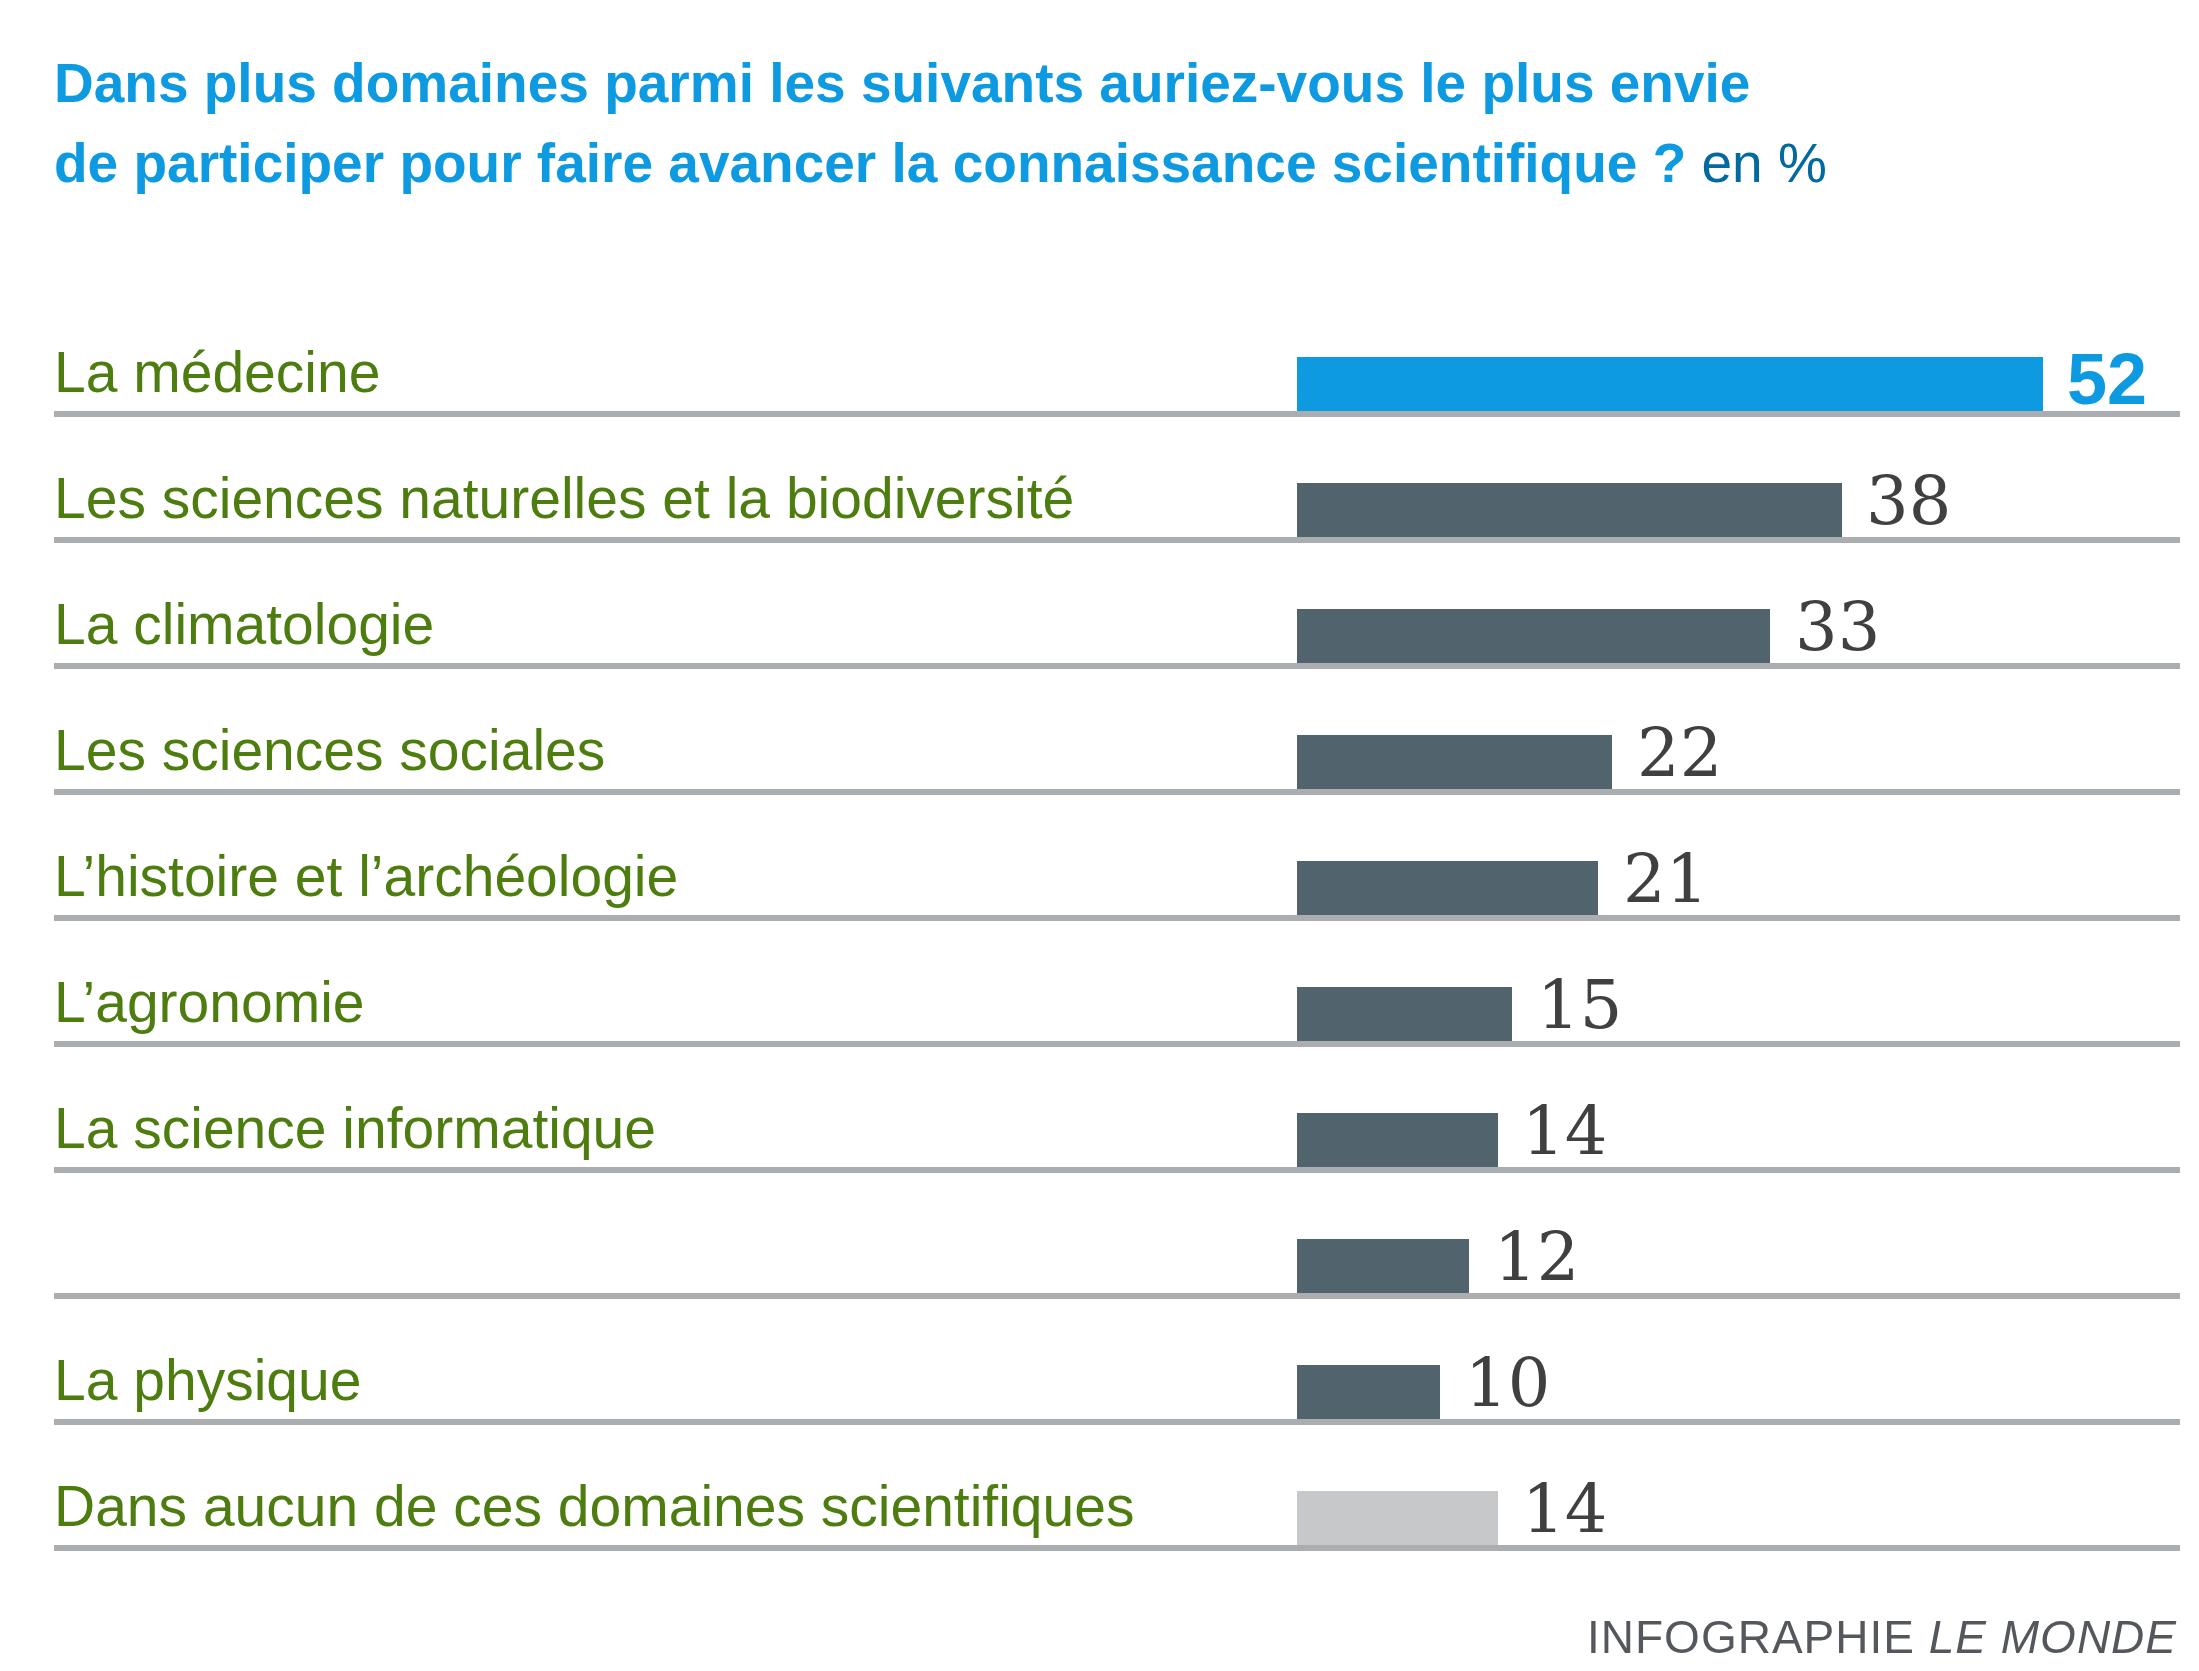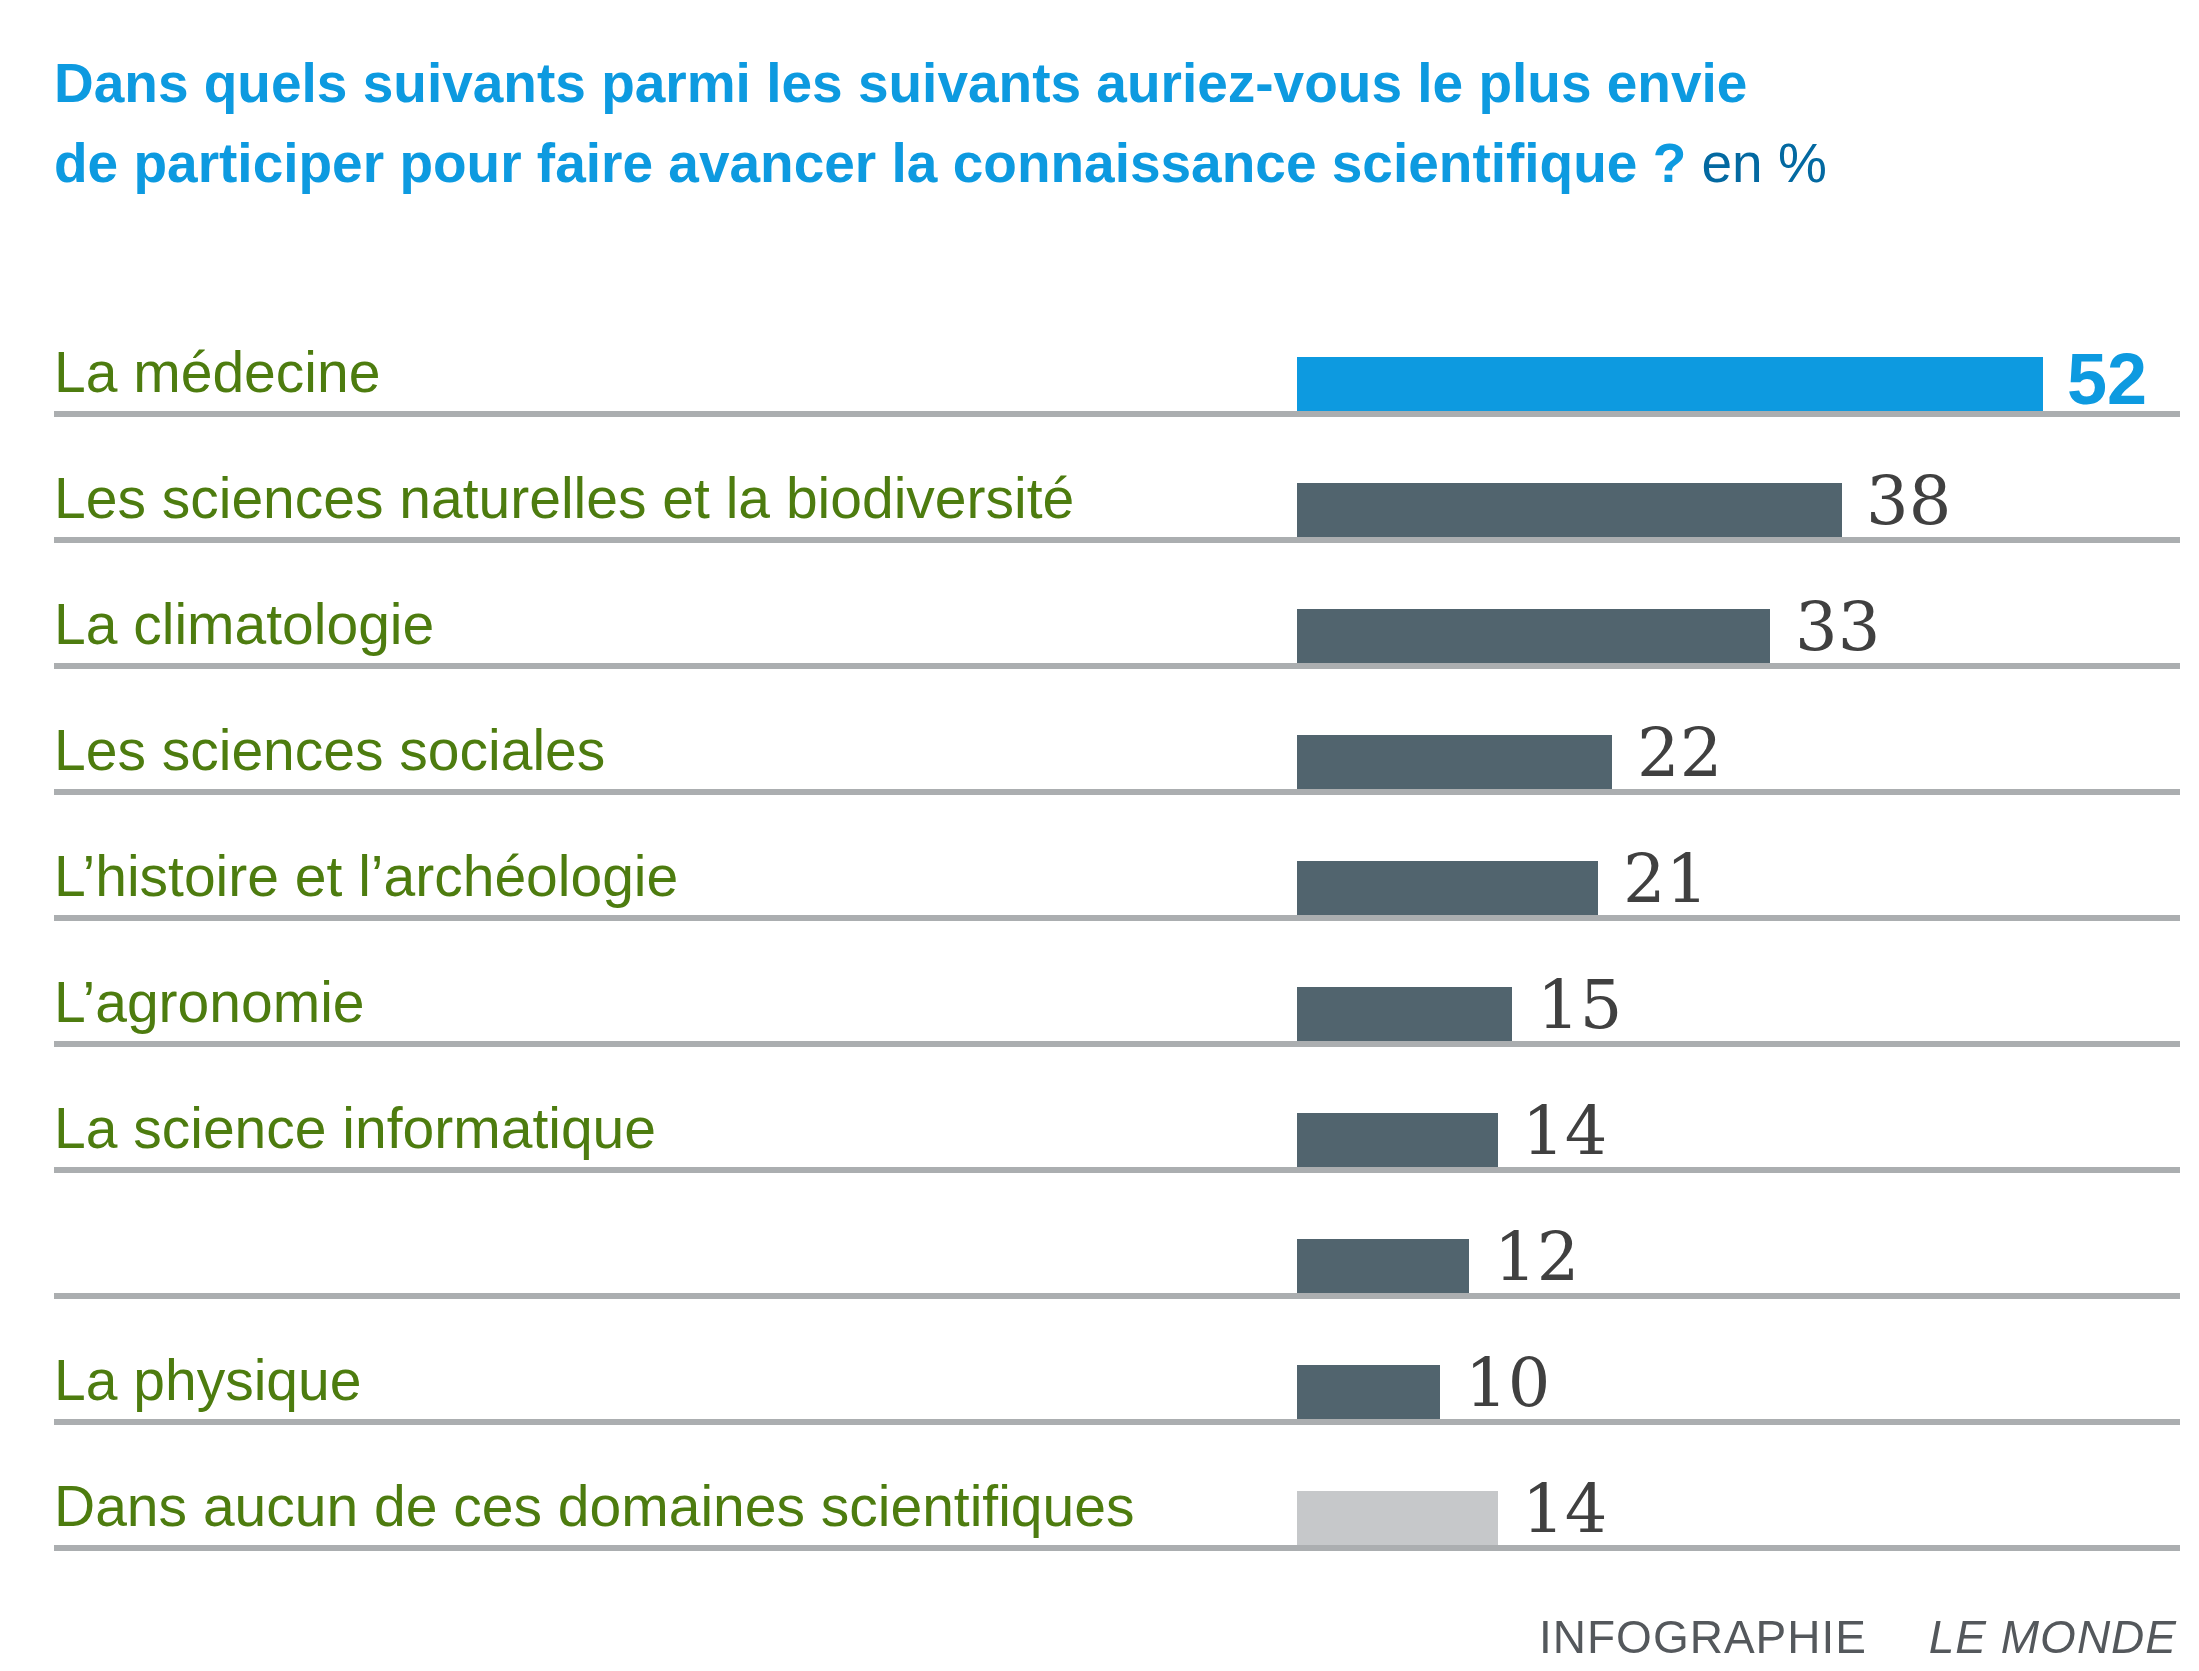--- a/index.html
+++ b/index.html
@@ -71,28 +71,28 @@
   .footer {
     position: absolute;
     top: 1614px;
     right: 23px;
     font-size: 46px;
     line-height: 1;
     color: #54585c;
     letter-spacing: 1px;
     white-space: nowrap;
   }
-  .footer .src { font-style: italic; margin-left: 48px; }
+  .footer .src { font-style: italic; }
 </style>
 </head>
 <body>
 
 <div class="page">
 
-  <h1 class="title"><span>Dans quels suivants parmi les suivants auriez-vous le plus envie</span><br><span>de participer pour faire avancer la connaissance scientifique ?</span> <span class="unit">en %</span></h1>
+  <h1 class="title"><span>Dans plus domaines parmi les suivants auriez-vous le plus envie</span><br><span>de participer pour faire avancer la connaissance scientifique ?</span> <span class="unit">en %</span></h1>
 
   <div class="chart" id="chart">
       <div class="row">
         <div class="cat">La médecine</div>
         <div class="bar" style="width: 746px; background: rgb(13, 154, 224);"></div>
         <div class="val val-hl" style="left: 2013px;">52</div>
       </div>
       <div class="row">
         <div class="cat">Les sciences naturelles et la biodiversité</div>
         <div class="bar" style="width: 545px; background: rgb(81, 100, 110);"></div>

